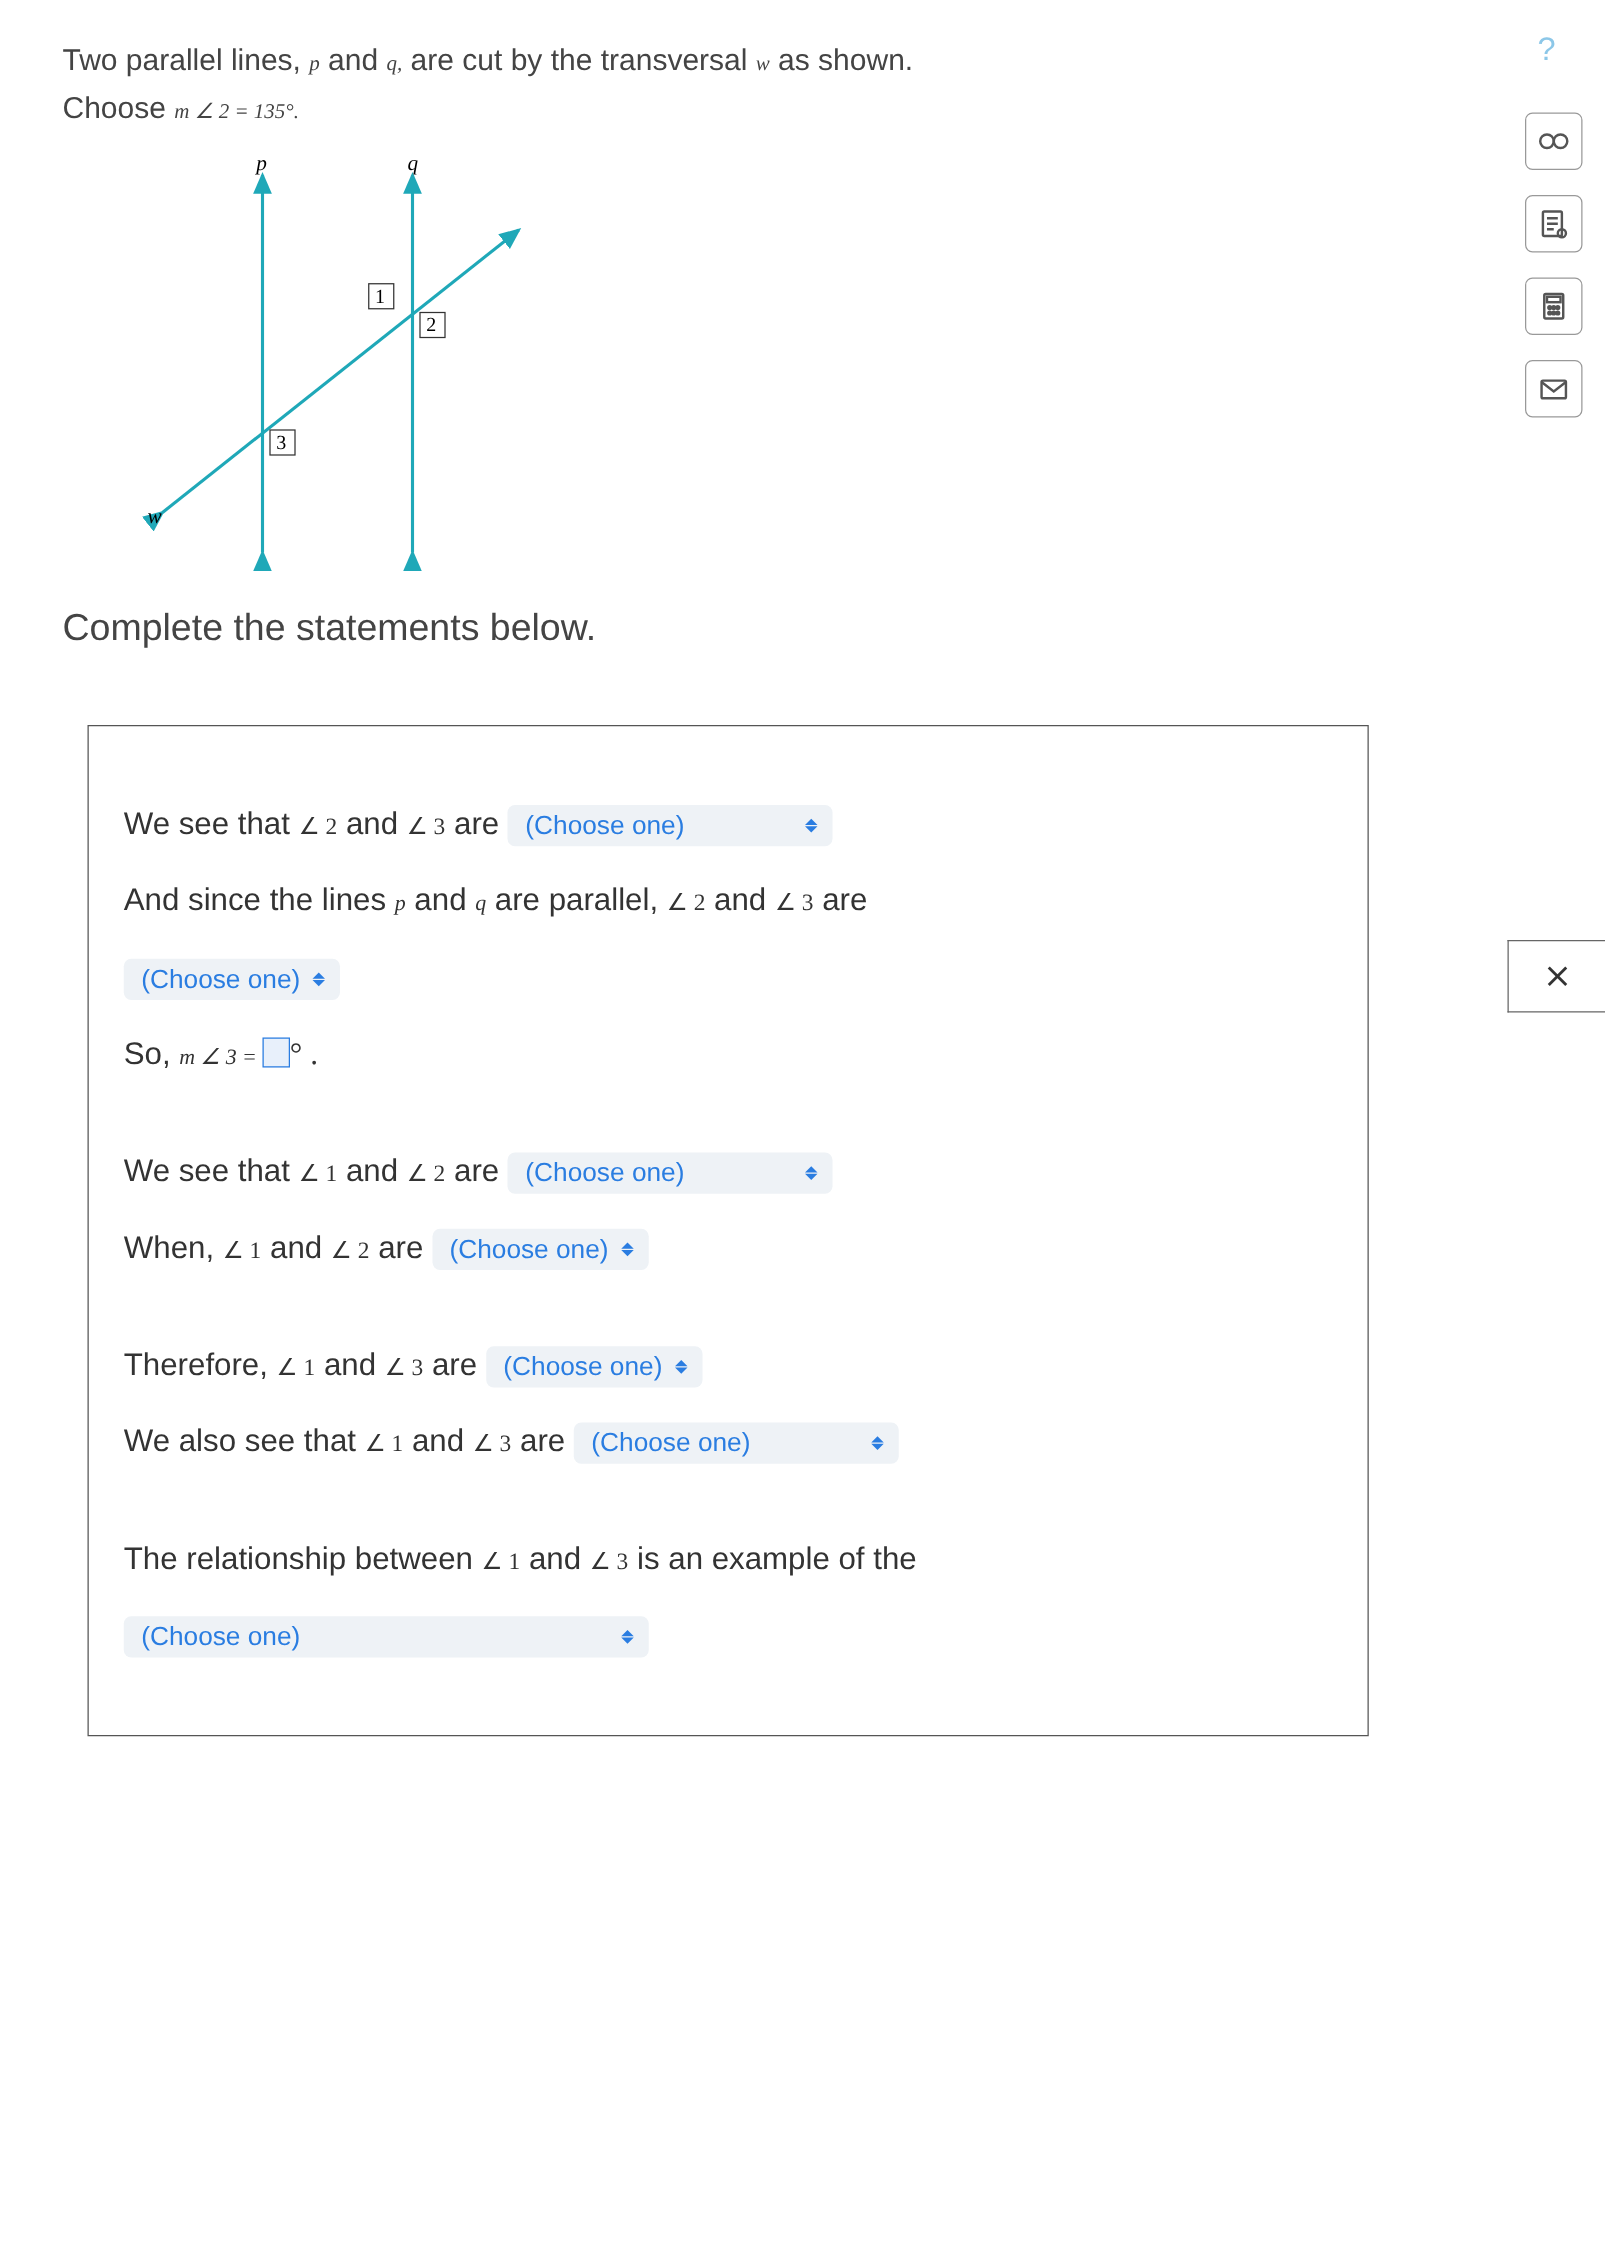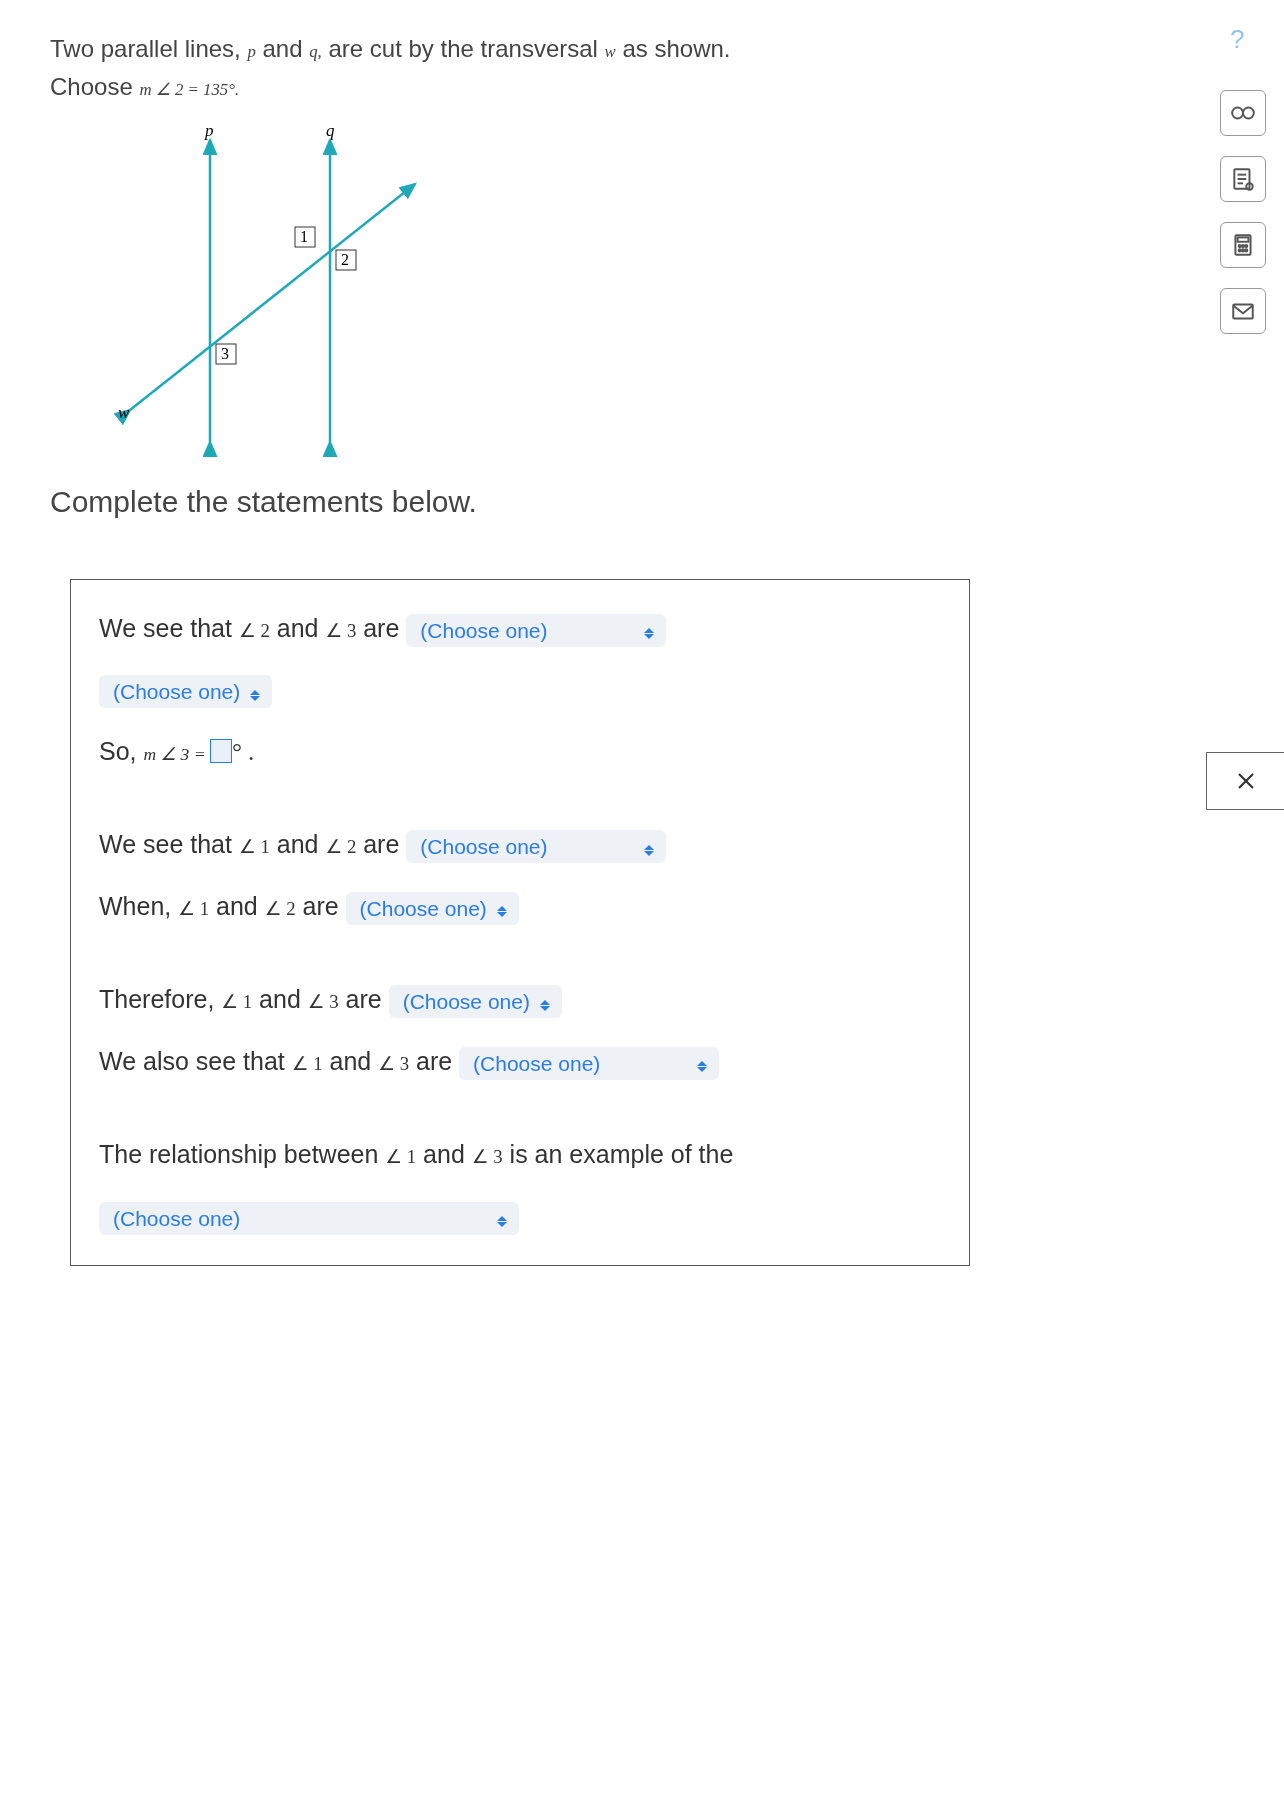--- a/index.html
+++ b/index.html
@@ -14,31 +14,31 @@
   overflow: hidden;
 }
 .header-text { font-size: 24px; color: #444; line-height: 1.6; }
 .math-serif { font-family: 'Times New Roman', Times, serif; }
 .italic { font-style: italic; }
 .small-math { font-size: 0.7em; }
 .diagram-container { margin: 15px 0 10px 40px; }
 .instruction { font-size: 30px; color: #444; margin: 17px 0 60px 0; }
 .work-box {
   border: 1.5px solid #555;
-  padding: 16px 28px;
-  width: 900px;
+  padding: 46px 28px;
+  width: 1025px;
   margin-left: 20px;
   line-height: 2.3;
   font-size: 25px;
   color: #333;
 }
 .work-box p { margin: 4px 0; }
 .dropdown {
   display: inline-flex;
-  align-items: flex-end;
+  align-items: center;
   background: #eef2f6;
   border-radius: 6px;
   padding: 4px 10px 4px 14px;
   color: #2a7de1;
   font-size: 21px;
   cursor: pointer;
   vertical-align: middle;
   gap: 8px;
   line-height: 1.2;
 }
@@ -142,20 +142,23 @@
 <div class="work-box">
 
 <p>
 <span>We see that </span><span class="angle">∠ 2</span><span> and </span><span class="angle">∠ 3</span><span> are </span>
 <span class="dropdown wide">
         <span>(Choose one)</span>
         <span class="chev"></span>
       </span>
 </p>
 
+<p>
+<span>And since the lines </span><span class="math-serif italic small-math">p</span><span> and </span><span class="math-serif italic small-math">q</span><span> are parallel, </span><span class="angle">∠ 2</span><span> and </span><span class="angle">∠ 3</span><span> are</span>
+</p>
 
 <p>
 <span class="dropdown med">
         <span>(Choose one)</span>
         <span class="chev"></span>
       </span>
 </p>
 
 <p>
 <span>So, </span><span class="math-serif italic small-math">m ∠ 3 = </span><span class="input-box"></span><span class="degree">° .</span>

